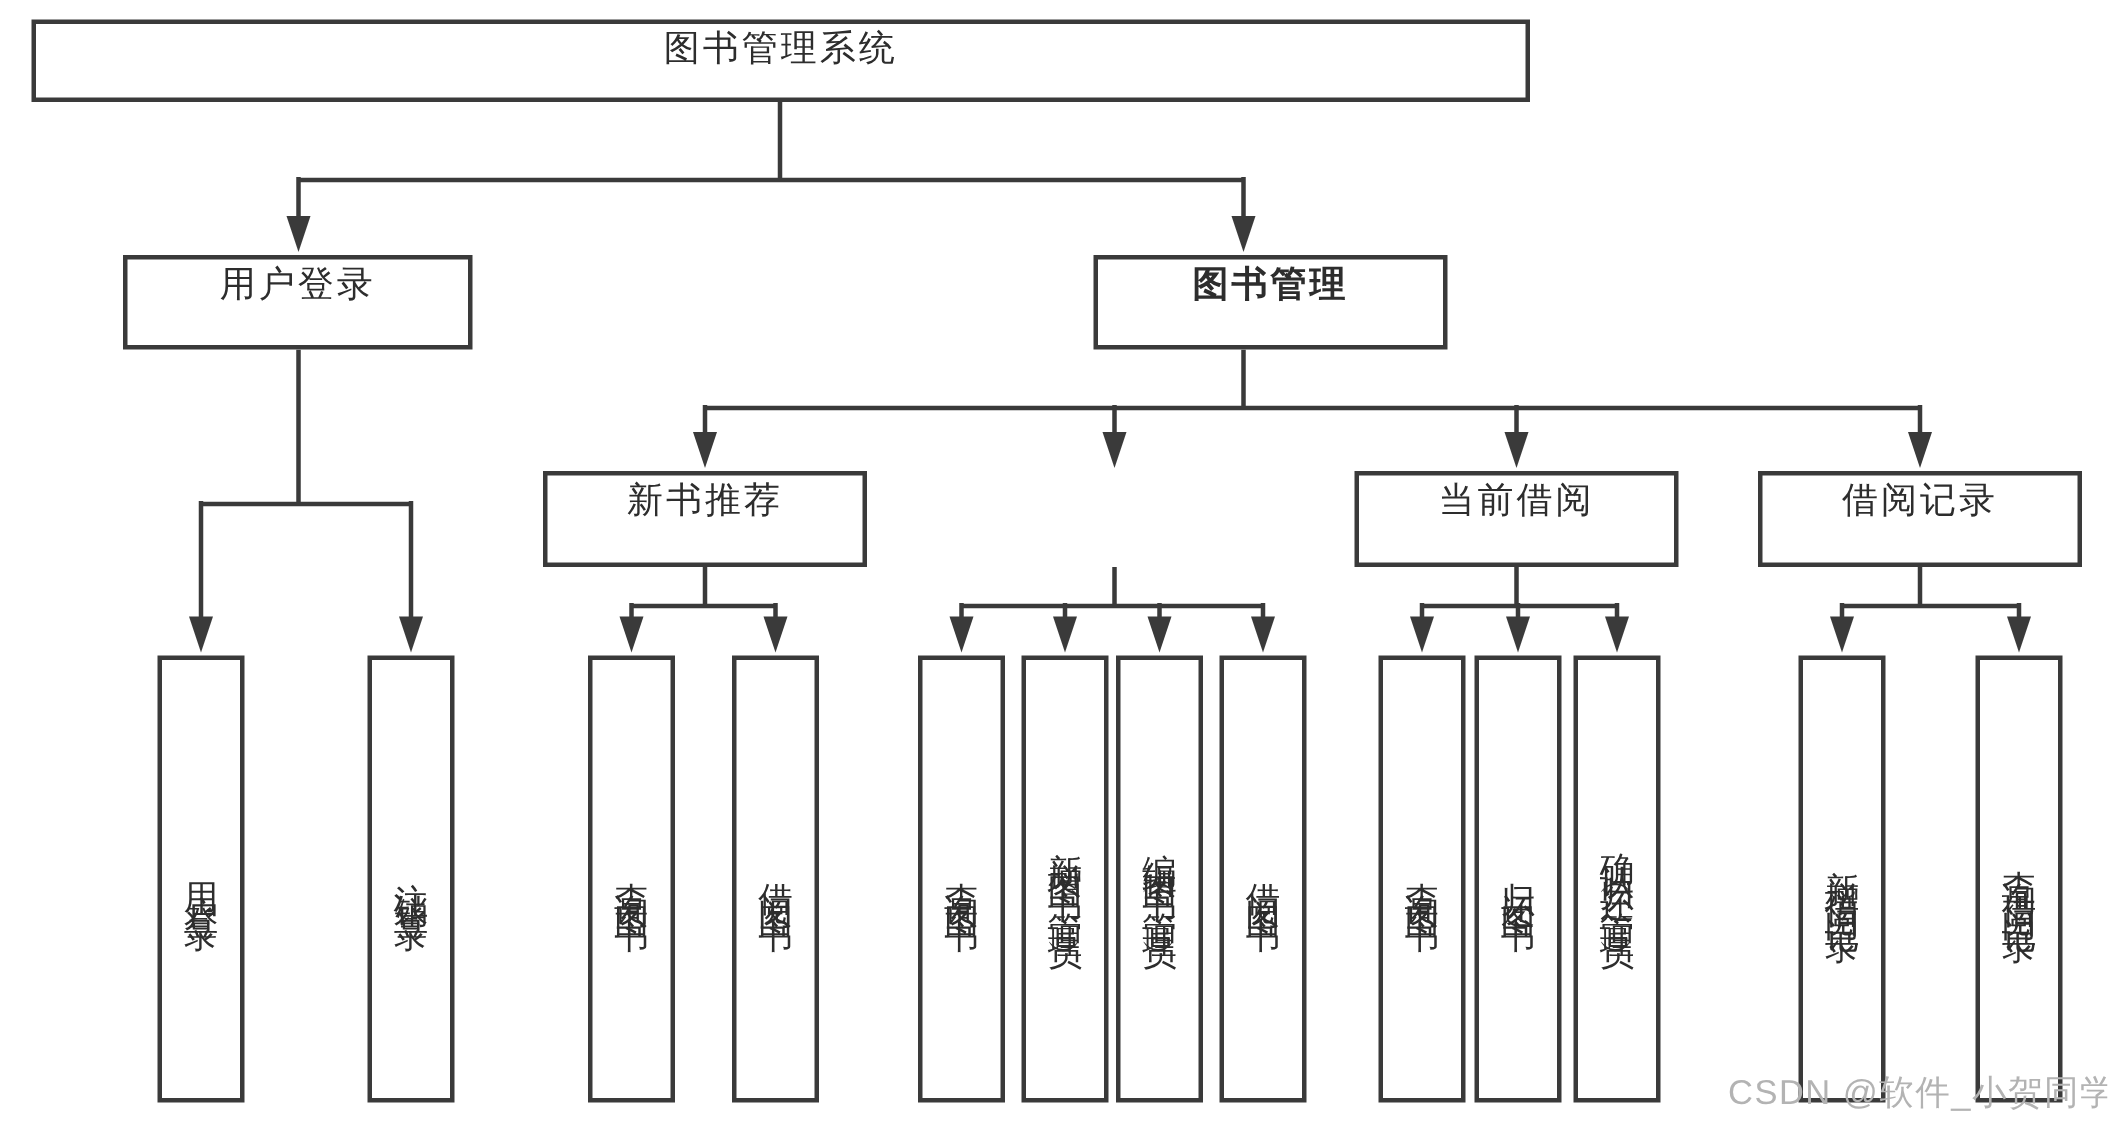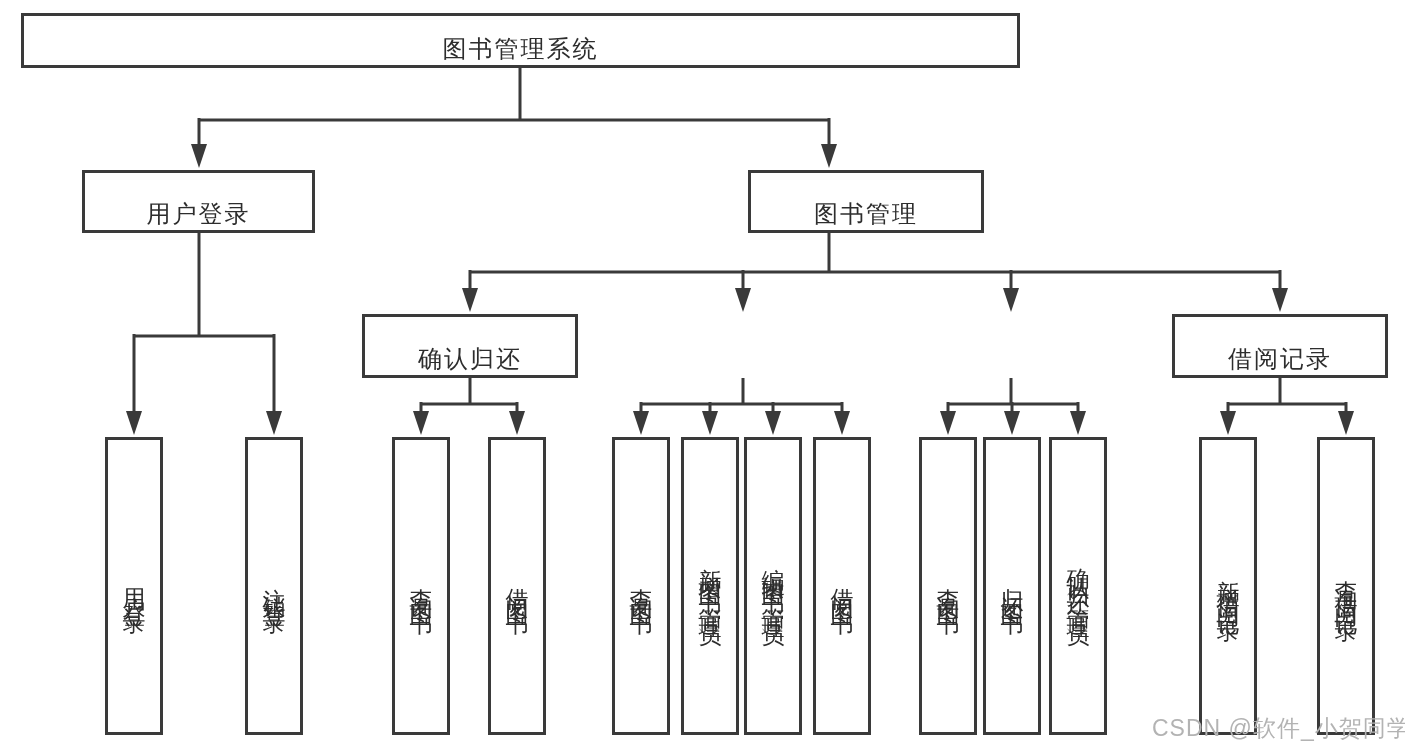--- a/index.html
+++ b/index.html
@@ -24,21 +24,21 @@
     width: 1405px; height: 747px;
   }
   .cline { stroke: var(--line); stroke-width: 3; fill: none; }
   .ctri  { fill: var(--line); stroke: none; }
   .hbox {
     position: absolute;
     box-sizing: border-box;
     border: 3px solid var(--line);
     background: #ffffff;
     display: flex;
-    align-items: flex-end;
+    align-items: flex-start;
     justify-content: center;
     font-size: 24px;
     letter-spacing: 2px;
     white-space: nowrap;
   }
   .col {
     position: absolute;
     top: 437px;
     width: 58px;
     height: 298px;
@@ -124,26 +124,29 @@
     </g>
   </svg>
 
   <div class="hbox" style="left:21px; top:13px; width:999px; height:55px;">
     <span>图书管理系统</span>
   </div>
 
   <div class="hbox" style="left:82px; top:170px; width:233px; height:63px;">
     <span>用户登录</span>
   </div>
-  <div class="hbox" style="left:748px; top:170px; width:236px; height:63px;">
+  <div class="hbox" style="left:729px; top:170px; width:236px; height:63px;font-weight:bold;">
     <span>图书管理</span>
   </div>
 
   <div class="hbox" style="left:362px; top:314px; width:216px; height:64px;">
-    <span>确认归还</span>
+    <span>新书推荐</span>
+  </div>
+  <div class="hbox" style="left:903px; top:314px; width:216px; height:64px;">
+    <span>当前借阅</span>
   </div>
   <div class="hbox" style="left:1172px; top:314px; width:216px; height:64px;">
     <span>借阅记录</span>
   </div>
 
   <div class="col" style="left:105px;">
     <span class="vtext">用户登录</span>
   </div>
   <div class="col" style="left:245px;">
     <span class="vtext">注销登录</span>

